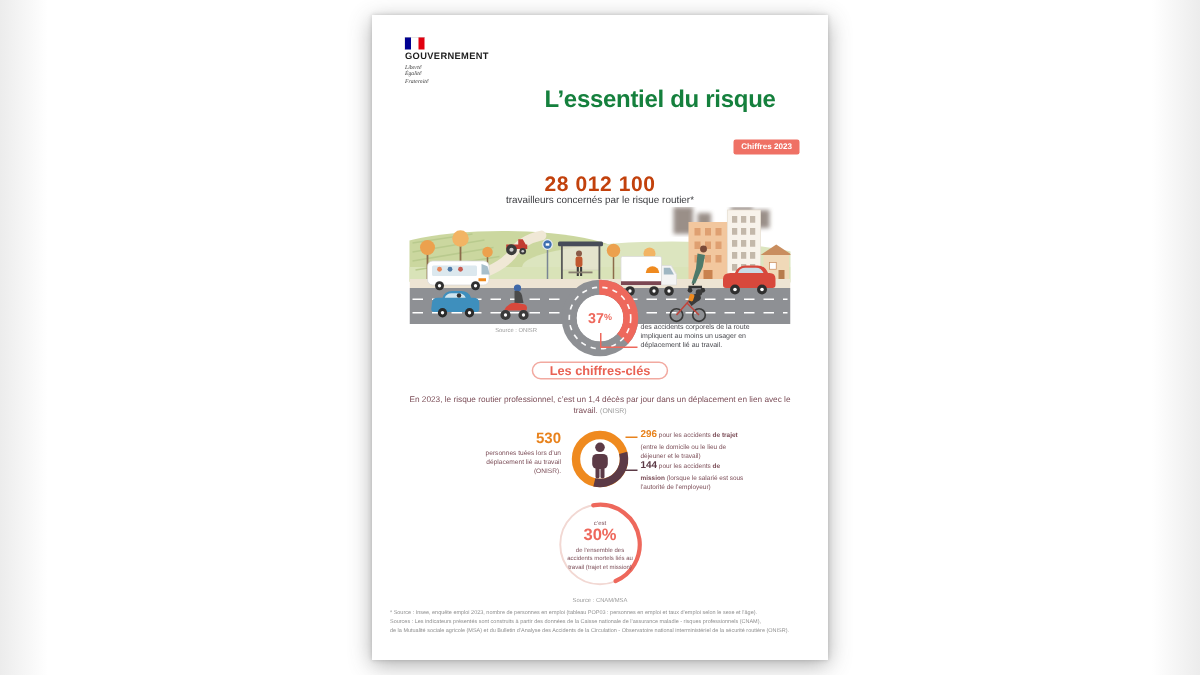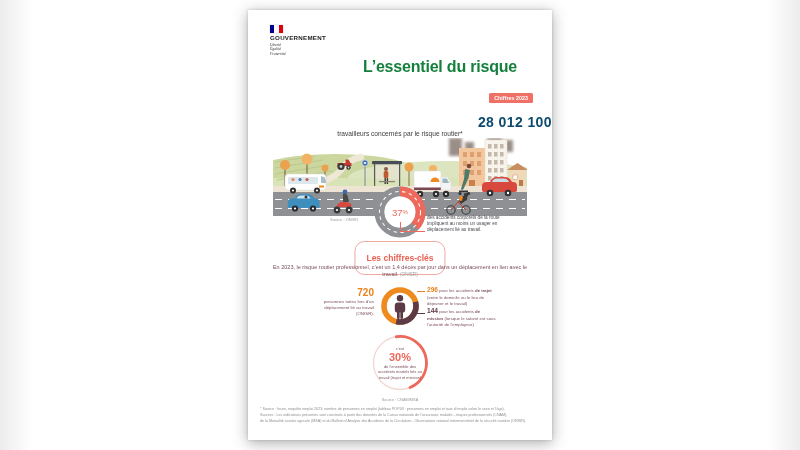--- a/index.html
+++ b/index.html
@@ -17,39 +17,39 @@
   .flag{display:flex;width:13px;height:7.5px;box-shadow:0 0 0 .3px #cfcfcf;margin-bottom:1.5px;}
   .flag span{flex:1;height:100%;}
   .brand{font-size:6.2px;font-weight:bold;letter-spacing:.25px;color:#1d1d1d;}
   .motto{font-family:"Liberation Serif", serif;font-style:italic;font-size:3.8px;line-height:1.3;color:#333;margin-top:1.5px;}
   
   .title{position:absolute;left:0;top:49px;width:100%;text-align:center;
     color:#15803d;font-size:16px;line-height:1.06;font-weight:800;letter-spacing:-.2px;margin-left:40px;}
   .badge{position:absolute;right:19px;top:83px;background:#EF7165;color:#fff;
     font-size:5.4px;font-weight:bold;padding:1.8px 5px;border-radius:1.5px;}
   
-  .hero-num{position:absolute;left:0;top:104px;width:100%;text-align:right;
-    color:#0c4a6e;font-size:14px;font-weight:800;letter-spacing:.4px;}
+  .hero-num{position:absolute;left:0;top:104px;width:100%;text-align:center;
+    color:#c2410c;font-size:14px;font-weight:800;letter-spacing:.4px;}
   .hero-sub{position:absolute;left:0;top:120px;width:100%;text-align:center;
     color:#3A3B3F;font-size:6.6px;}
   
   .scene{position:absolute;left:25px;top:128px;width:254px;height:78px;}
   
   .donut37-box{position:absolute;left:124px;top:174px;width:56px;height:56px;}
   .donut37-label{position:absolute;inset:0;display:flex;align-items:center;justify-content:center;
-    color:#EE685C;font-weight:400;font-size:9.5px;}
+    color:#EE685C;font-weight:700;font-size:9.5px;}
   .donut37-label .pct{font-size:6px;}
   .src{color:#9B9B9B;}
   .source-onisr{position:absolute;left:40px;top:207px;width:70px;text-align:right;font-size:3.9px;}
   .elbow37{position:absolute;left:152px;top:212px;width:24px;height:9px;
     border-left:.8px solid #EE685C;border-bottom:.8px solid #EE685C;}
   .cap37{position:absolute;left:179px;top:205px;width:84px;font-size:4.7px;line-height:1.3;color:#4A4B50;}
   
   .pill{position:absolute;left:50%;top:231px;transform:translateX(-50%);
-    border:1px solid #F2A9A0;border-radius:10px;padding:11px 11px;white-space:nowrap;
+    border:1px solid #F2A9A0;border-radius:10px;padding:0 11px;white-space:nowrap;
     color:#E96254;font-weight:800;font-size:8.5px;}
   .intro{position:absolute;left:22px;top:254px;width:260px;text-align:center;
     color:#7C4E58;font-size:5.5px;line-height:1.35;}
   .intro .src{font-size:4.6px;}
   
   .stat440{position:absolute;left:64px;top:277px;width:62px;text-align:right;}
   .stat440 .n{color:#E8821C;font-size:10px;font-weight:800;}
   .stat440 .c{color:#7C4E58;font-size:4.4px;line-height:1.35;margin-top:1px;}
   .person-box{position:absolute;left:130px;top:274px;width:44px;height:44px;}
   .line296{position:absolute;left:169px;top:281px;width:8px;border-top:.8px solid #E8821C;}
@@ -315,21 +315,21 @@
   <div class="elbow37"></div>
   <div class="cap37">des accidents corporels de la route impliquent au moins un usager en déplacement lié au travail.</div>
 
   <div class="pill">Les chiffres-clés</div>
   <div class="intro">
     <span>En 2023, le risque routier professionnel, c’est un 1,4 décès par jour dans un déplacement en lien avec le travail.</span>
     <span class="src">(ONISR)</span>
   </div>
 
   <div class="stat440">
-    <div class="n">720</div>
+    <div class="n">530</div>
     <div class="c">personnes tuées lors d’un déplacement lié au travail (ONISR).</div>
   </div>
 
   <div class="person-box">
     <svg viewBox="0 0 44 44">
       <circle cx="22" cy="22" r="16" fill="none" stroke="#EF8A1F" stroke-width="5.6"></circle>
       <circle cx="22" cy="22" r="16" fill="none" stroke="#5C3A46" stroke-width="5.6" pathLength="100" stroke-dasharray="33 67" transform="rotate(-15 22 22)"></circle>
       <g fill="#5C3A46">
         <circle cx="22" cy="14.2" r="3.2"></circle>
         <rect x="16.8" y="18.6" width="10.4" height="10" rx="3.2"></rect>

